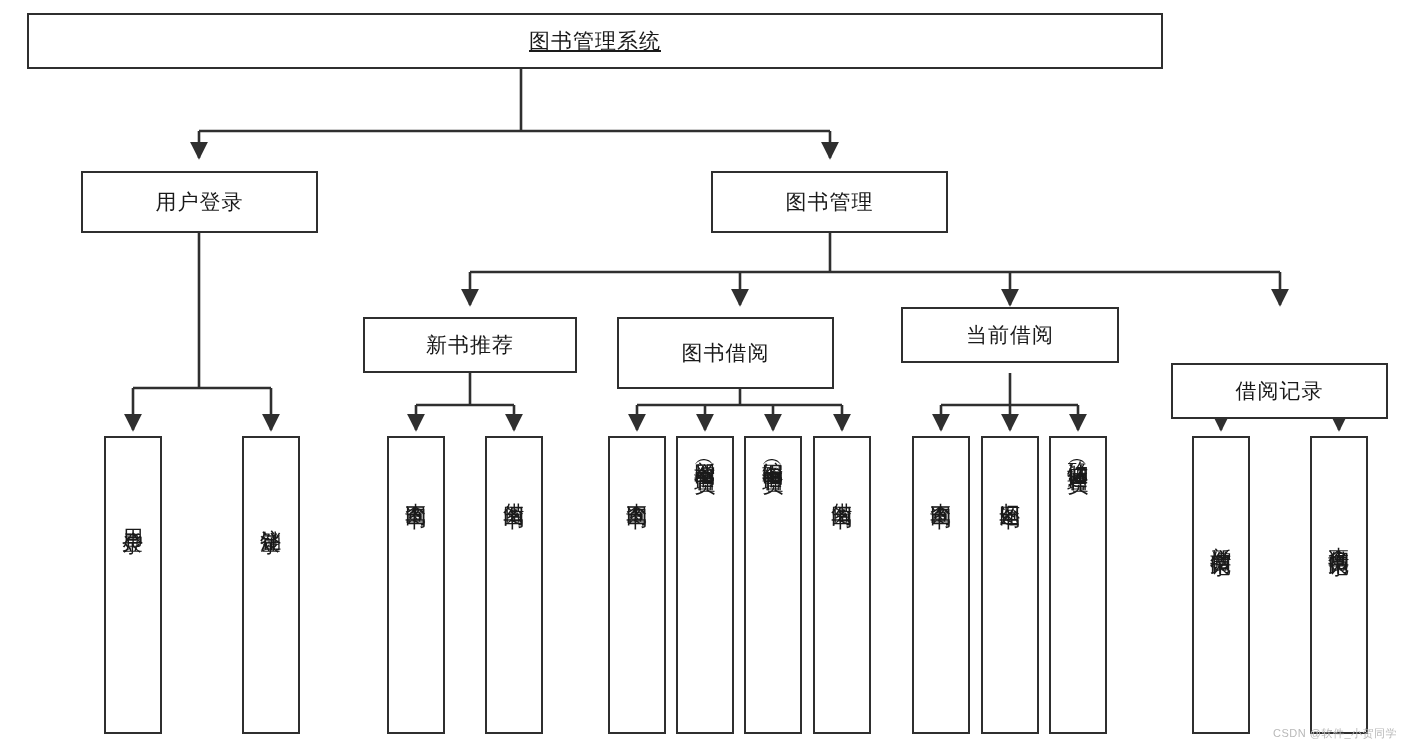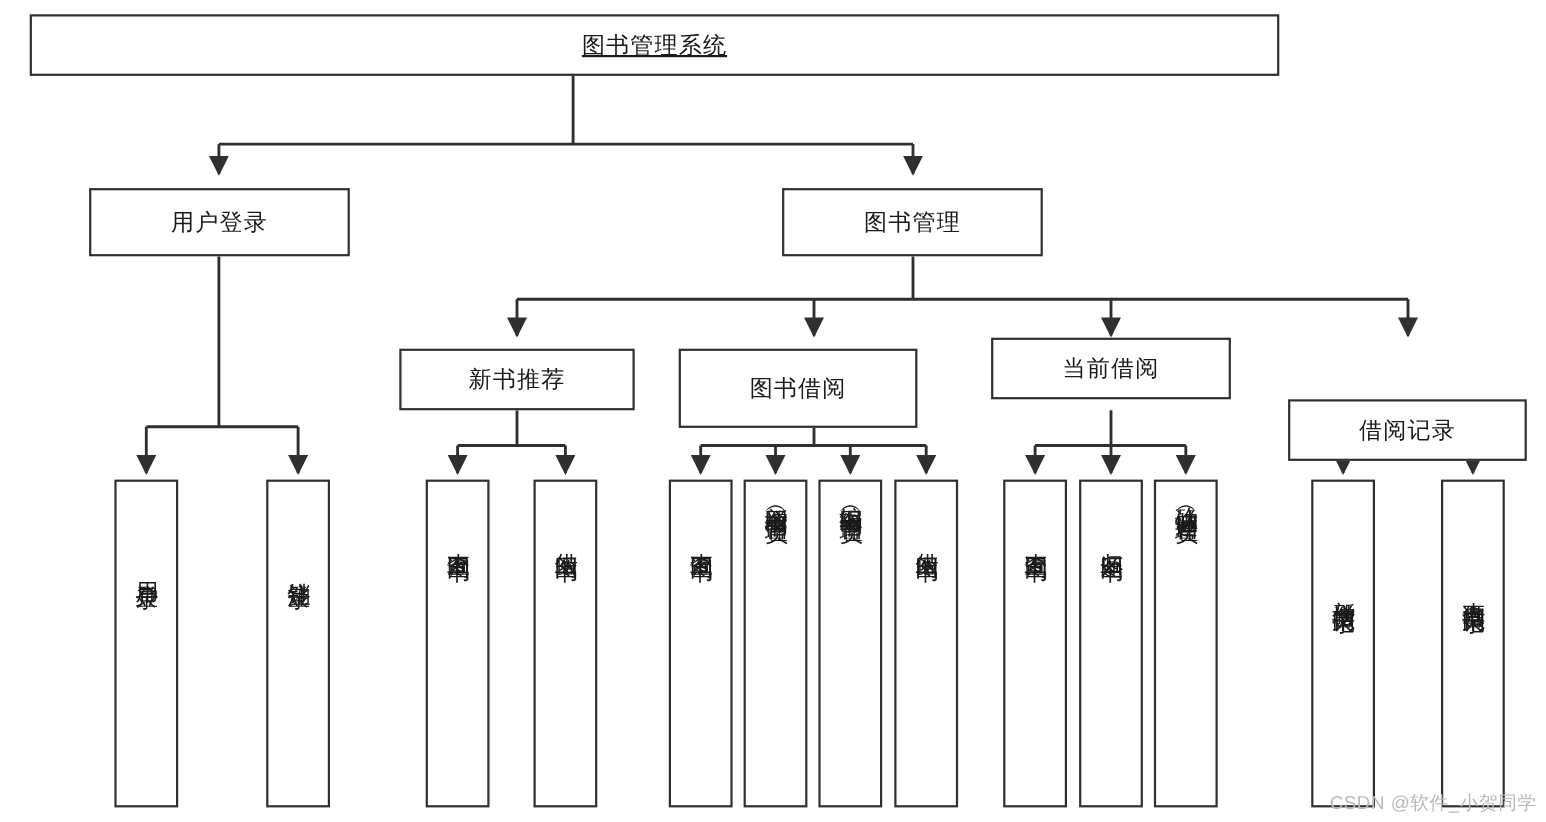--- a/index.html
+++ b/index.html
@@ -58,21 +58,21 @@
   .node.v.mid2 .vtext {
     margin-top: 86px;
   }
   .node.v.mid3 .vtext {
     margin-top: 42px;
   }
   .watermark {
     position: absolute;
     right: 8px;
     bottom: 6px;
-    font-size: 17px;
+    font-size: 11px;
     color: #b9b9b9;
     letter-spacing: 0.5px;
     white-space: nowrap;
   }
 </style>
 </head>
 <body>
 
 <div id="canvas">
 

